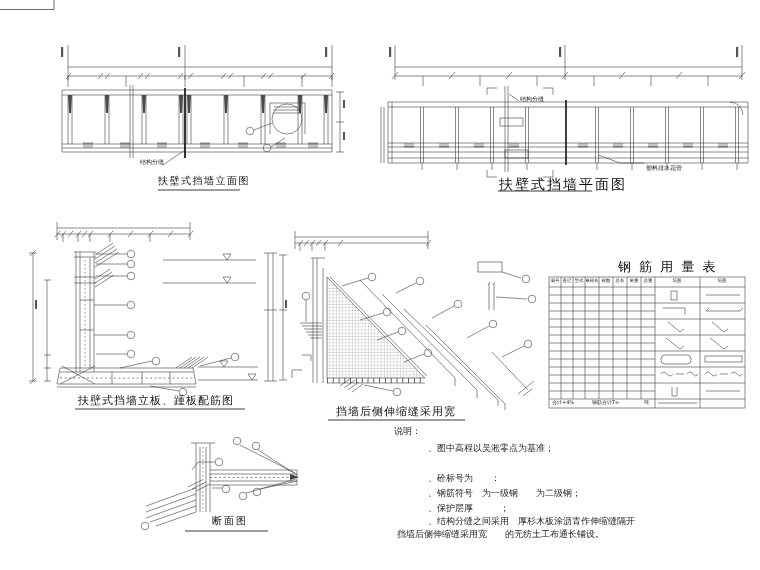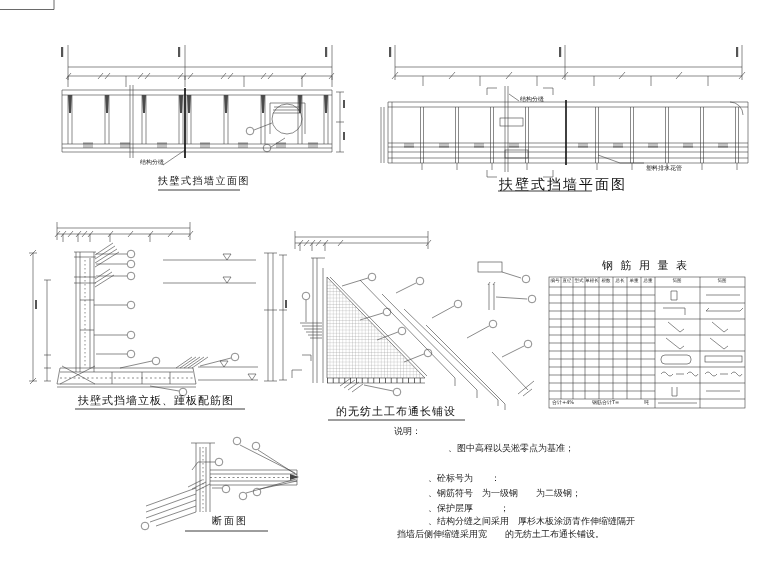--- a/index.html
+++ b/index.html
@@ -239,42 +239,42 @@
 
 <span class="t figtitle" style="left:158px;top:176px;font-size:10px;letter-spacing:1.5px">扶壁式挡墙立面图</span>
 <span class="t small" style="left:140px;top:159px">结构分缝</span>
 
 <span class="t figtitle" style="left:499px;top:177px;font-size:14px;letter-spacing:2px">扶壁式挡墙平面图</span>
 <span class="t small" style="left:520px;top:96px">结构分缝</span>
 <span class="t small" style="left:646px;top:165px">塑料排水花管</span>
 
 <span class="t figtitle" style="left:78px;top:395px;font-size:11px;letter-spacing:1px">扶壁式挡墙立板、踵板配筋图</span>
 
-<span class="t figtitle" style="left:336px;top:406px;font-size:11px;letter-spacing:1px">的无纺土工布通长铺设</span>
+<span class="t figtitle" style="left:336px;top:406px;font-size:11px;letter-spacing:1px">挡墙后侧伸缩缝采用宽</span>
 
 <span class="t figtitle" style="left:212px;top:516px;font-size:10px;letter-spacing:2px">断面图</span>
 
-<span class="t figtitle" style="left:602px;top:260px;font-size:11px;letter-spacing:2px">钢 筋 用 量 表</span>
+<span class="t figtitle" style="left:618px;top:260px;font-size:13px;letter-spacing:2px">钢 筋 用 量 表</span>
 
 <span class="t hdr" style="left:549px;top:279px;width:12px">编号</span>
 <span class="t hdr" style="left:561px;top:279px;width:12px">直径</span>
 <span class="t hdr" style="left:573px;top:279px;width:12px">型式</span>
 <span class="t hdr" style="left:585px;top:279px;width:14px">单根长</span>
 <span class="t hdr" style="left:599px;top:279px;width:14px">根数</span>
 <span class="t hdr" style="left:613px;top:279px;width:14px">总长</span>
 <span class="t hdr" style="left:627px;top:279px;width:14px">单重</span>
 <span class="t hdr" style="left:641px;top:279px;width:14px">总重</span>
 <span class="t hdr" style="left:663px;top:279px;width:28px">简图</span>
 <span class="t hdr" style="left:708px;top:279px;width:28px">简图</span>
 
 <span class="t ftr" style="left:552px;top:400px">合计+4%</span>
 <span class="t ftr" style="left:592px;top:400px">钢筋合计T=</span>
 <span class="t ftr" style="left:644px;top:400px">吨</span>
 
 <span class="t note" style="left:394px;top:428px">说明：</span>
-<span class="t note" style="left:448px;top:445px">、图中高程以吴淞零点为基准；</span>
+<span class="t note" style="left:428px;top:445px">、图中高程以吴淞零点为基准；</span>
 <span class="t note" style="left:428px;top:475px">、砼标号为　　：</span>
 <span class="t note" style="left:428px;top:490px">、钢筋符号　为一级钢　　为二级钢；</span>
 <span class="t note" style="left:428px;top:505px">、保护层厚　　　；</span>
 <span class="t note" style="left:428px;top:518px">、结构分缝之间采用　厚杉木板涂沥青作伸缩缝隔开</span>
 <span class="t note" style="left:397px;top:531px">挡墙后侧伸缩缝采用宽　　的无纺土工布通长铺设。</span>
 
 </div>
 
 </body></html>

